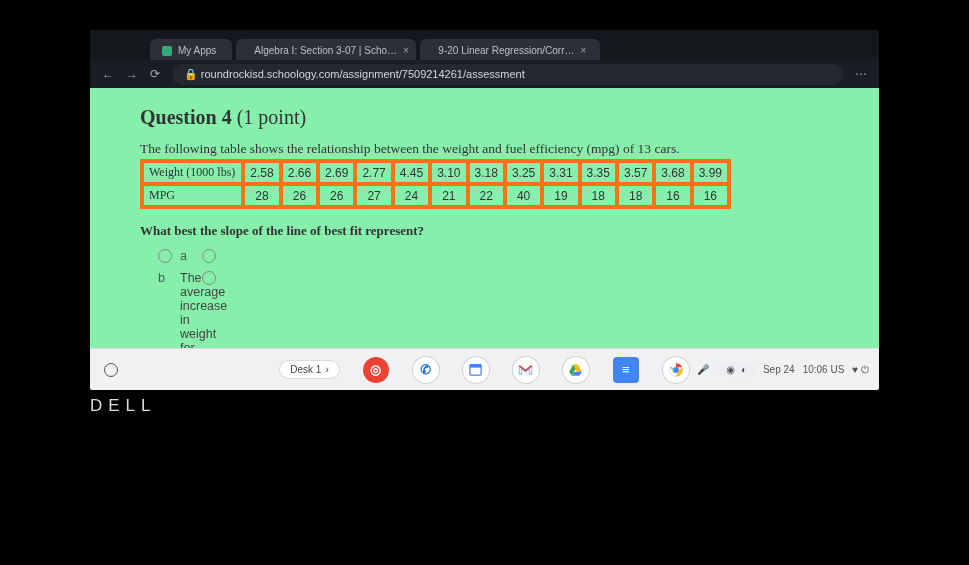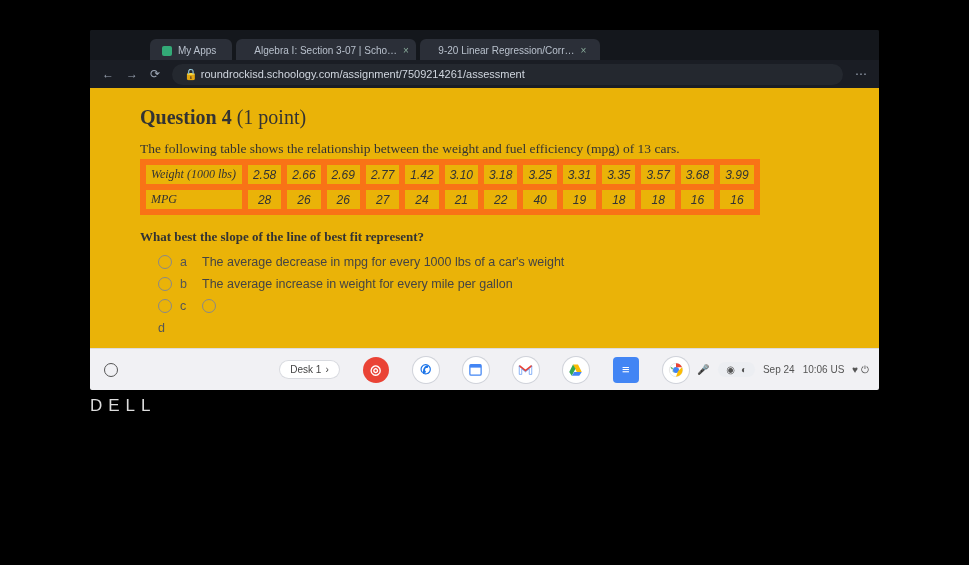--- a/index.html
+++ b/index.html
@@ -64,21 +64,21 @@
     .nav-icon { color: #9aa3b2; font-size: 12px; }
     .url {
       flex: 1;
       background: #24282f;
       border-radius: 12px;
       padding: 4px 12px;
       color: #d0d6df;
     }
     
     .page {
-      background: #eab308;
+      background: #86efac;
       flex: 1;
       overflow: auto;
       padding: 18px 50px 12px 50px;
       color: #333;
     }
     .qtitle {
       font-family: Georgia, serif;
       font-size: 20px;
       font-weight: 600;
       margin-bottom: 12px;
@@ -88,25 +88,24 @@
       font-family: Georgia, serif;
       font-size: 13.5px;
       margin-bottom: 2px;
     }
     table.data {
       border-collapse: collapse;
       font-size: 12px;
       margin-bottom: 14px;
     }
     table.data td, table.data th {
-      border: 6px solid #f97316;
+      border: 4px solid #f97316;
       padding: 2px 5px;
       text-align: center;
       font-weight: 400;
-      font-style: italic;
     }
     table.data .rowhead {
       text-align: left;
       font-family: Georgia, serif;
       padding-right: 6px;
       min-width: 70px;
     }
     .sub {
       font-family: Georgia, serif;
       font-weight: 600;
@@ -239,21 +238,21 @@
       <p class="stem">The following table shows the relationship between the weight and fuel efficiency (mpg) of 13 cars.</p>
 
       <table class="data">
         <tbody>
             <tr>
           <td class="rowhead"><span>Weight (1000 lbs)</span></td>
           <td>2.58</td>
               <td>2.66</td>
               <td>2.69</td>
               <td>2.77</td>
-              <td>1.42</td>
+              <td>4.45</td>
               <td>3.10</td>
               <td>3.18</td>
               <td>3.25</td>
               <td>3.31</td>
               <td>3.35</td>
               <td>3.57</td>
               <td>3.68</td>
               <td>3.99</td>
         </tr>
         <tr>
@@ -273,21 +272,20 @@
               <td>16</td>
         </tr>
       </tbody>
         </table>
 
       <p class="sub">What best the slope of the line of best fit represent?</p>
 
       <div class="choices">
         <span class="radio"></span>
         <span class="chlabel">a</span>
-        <span>The average decrease in mpg for every 1000 lbs of a car's weight</span>
 
         <span class="radio"></span>
         <span class="chlabel">b</span>
         <span>The average increase in weight for every mile per gallon</span>
 
         <span class="radio"></span>
         <span class="chlabel">c</span>
 
         <span class="radio"></span>
         <span class="chlabel">d</span>

